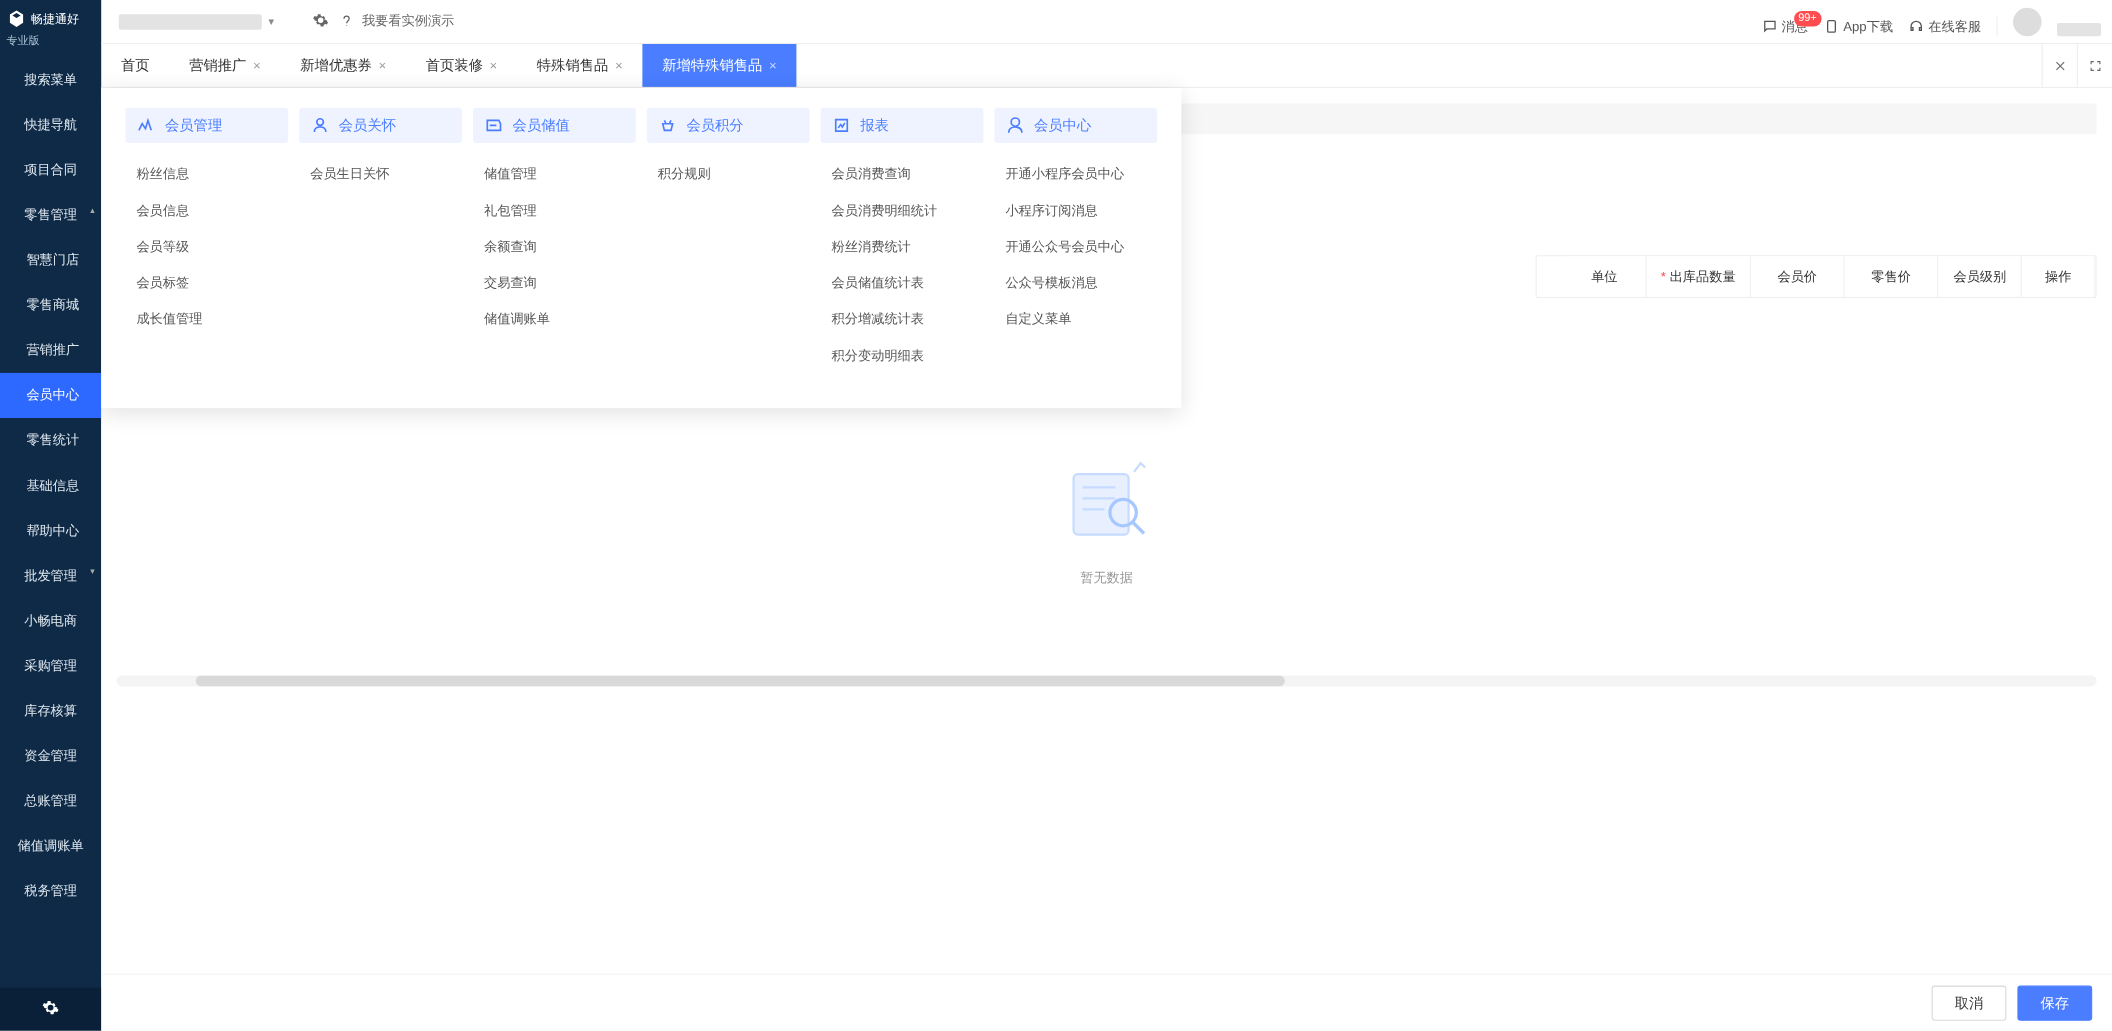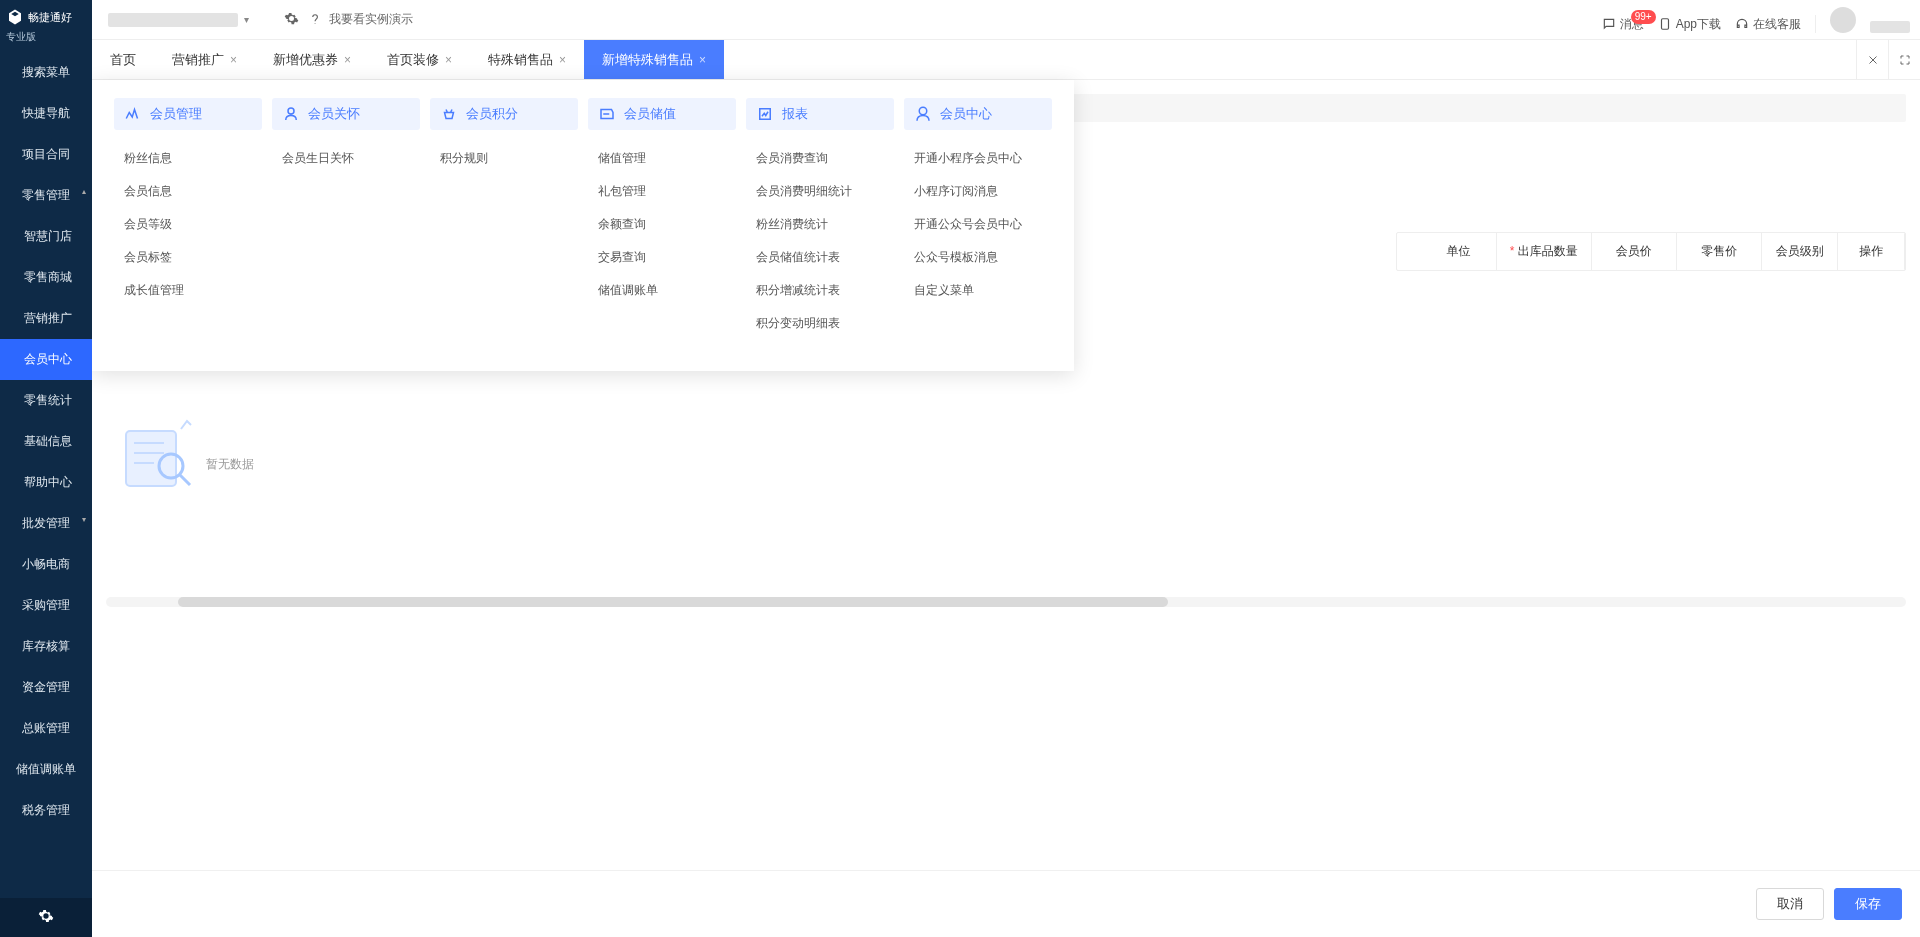--- a/index.html
+++ b/index.html
@@ -55,27 +55,27 @@
 .mega-head { display: flex; align-items: center; gap: 8px; background: #eef3ff; border-radius: 3px; padding: 7px 10px; margin-bottom: 12px; color: #4a7dff; font-size: 13px; cursor: pointer; }
 .mega-head svg { flex-shrink: 0; }
 .mega-link { padding: 8px 10px; font-size: 12px; color: #555; cursor: pointer; }
 
 
 .content { flex: 1; overflow: auto; background: #fff; padding: 0 14px; position: relative; }
 .content-placeholder-bar { height: 28px; background: #f6f6f6; margin: 14px 0 10px; border-radius: 2px; }
 .table-header { display: flex; border: 1px solid #eee; border-radius: 2px; overflow-x: auto; padding-left: 24px; }
 .th { padding: 10px 8px; font-size: 12px; color: #333; text-align: center; border-right: 1px solid #eee; white-space: nowrap; background: #fff; }
 .th-req::before { content: "* "; color: #ff4d4f; }
-.empty-state { display: flex; flex-direction: row; align-items: center; padding: 140px 0 40px; color: #999; }
+.empty-state { display: flex; flex-direction: column; align-items: center; padding: 140px 0 40px; color: #999; }
 .empty-illus { width: 100px; height: 90px; margin-bottom: 16px; }
 .content-scrollbar { height: 10px; background: #f4f4f4; border-radius: 8px; margin-top: 40px; overflow: hidden; }
 .content-scroll-thumb { width: 55%; height: 100%; background: #d9d9d9; border-radius: 8px; margin-left: 4%; }
 
 
-.footer { height: 67px; display: flex; align-items: center; justify-content: flex-end; padding: 0 18px; gap: 10px; background: #fff; border-top: 1px solid #f0f0f0; }
+.footer { height: 52px; display: flex; align-items: center; justify-content: flex-end; padding: 0 18px; gap: 10px; background: #fff; border-top: 1px solid #f0f0f0; }
 .btn { padding: 6px 20px; border-radius: 3px; font-size: 13px; cursor: pointer; border: 1px solid #d9d9d9; background: #fff; color: #333; }
 .btn.primary { background: #4a7dff; color: #fff; border-color: #4a7dff; }
 </style>
 </head>
 <body>
 
 <div class="app">
   <aside class="sidebar">
     <div class="sidebar-logo">
       <svg width="18" height="18" viewBox="0 0 24 24">
@@ -217,38 +217,38 @@
               <svg width="18" height="18" viewBox="0 0 24 24">
                 <path fill="none" stroke="currentColor" stroke-width="2" d="M12 4a4 4 0 110 8 4 4 0 010-8zm-7 16c0-4 3-6 7-6s7 2 7 6"></path>
               </svg>
               <span>会员关怀</span>
             </div>
             <div class="mega-link">会员生日关怀</div>
           </div>
           <div class="mega-col">
             <div class="mega-head">
               <svg width="18" height="18" viewBox="0 0 24 24">
-                <path fill="none" stroke="currentColor" stroke-width="2" d="M6 10h12l-2 8H8l-2-8zm2-4l2 4m6-4l-2 4"></path>
-              </svg>
-              <span>会员积分</span>
-            </div>
-            <div class="mega-link">积分规则</div>
-          </div>
-          <div class="mega-col">
-            <div class="mega-head">
-              <svg width="18" height="18" viewBox="0 0 24 24">
                 <path fill="none" stroke="currentColor" stroke-width="2" d="M4 6h14l2 4v8H4V6zm3 6h8"></path>
               </svg>
               <span>会员储值</span>
             </div>
             <div class="mega-link">储值管理</div>
             <div class="mega-link">礼包管理</div>
             <div class="mega-link">余额查询</div>
             <div class="mega-link">交易查询</div>
             <div class="mega-link">储值调账单</div>
+          </div>
+          <div class="mega-col">
+            <div class="mega-head">
+              <svg width="18" height="18" viewBox="0 0 24 24">
+                <path fill="none" stroke="currentColor" stroke-width="2" d="M6 10h12l-2 8H8l-2-8zm2-4l2 4m6-4l-2 4"></path>
+              </svg>
+              <span>会员积分</span>
+            </div>
+            <div class="mega-link">积分规则</div>
           </div>
           <div class="mega-col">
             <div class="mega-head">
               <svg width="18" height="18" viewBox="0 0 24 24">
                 <path fill="none" stroke="currentColor" stroke-width="2" d="M5 5h14v14H5V5zm3 10l3-4 2 3 3-5"></path>
               </svg>
               <span>报表</span>
             </div>
             <div class="mega-link">会员消费查询</div>
             <div class="mega-link">会员消费明细统计</div>

